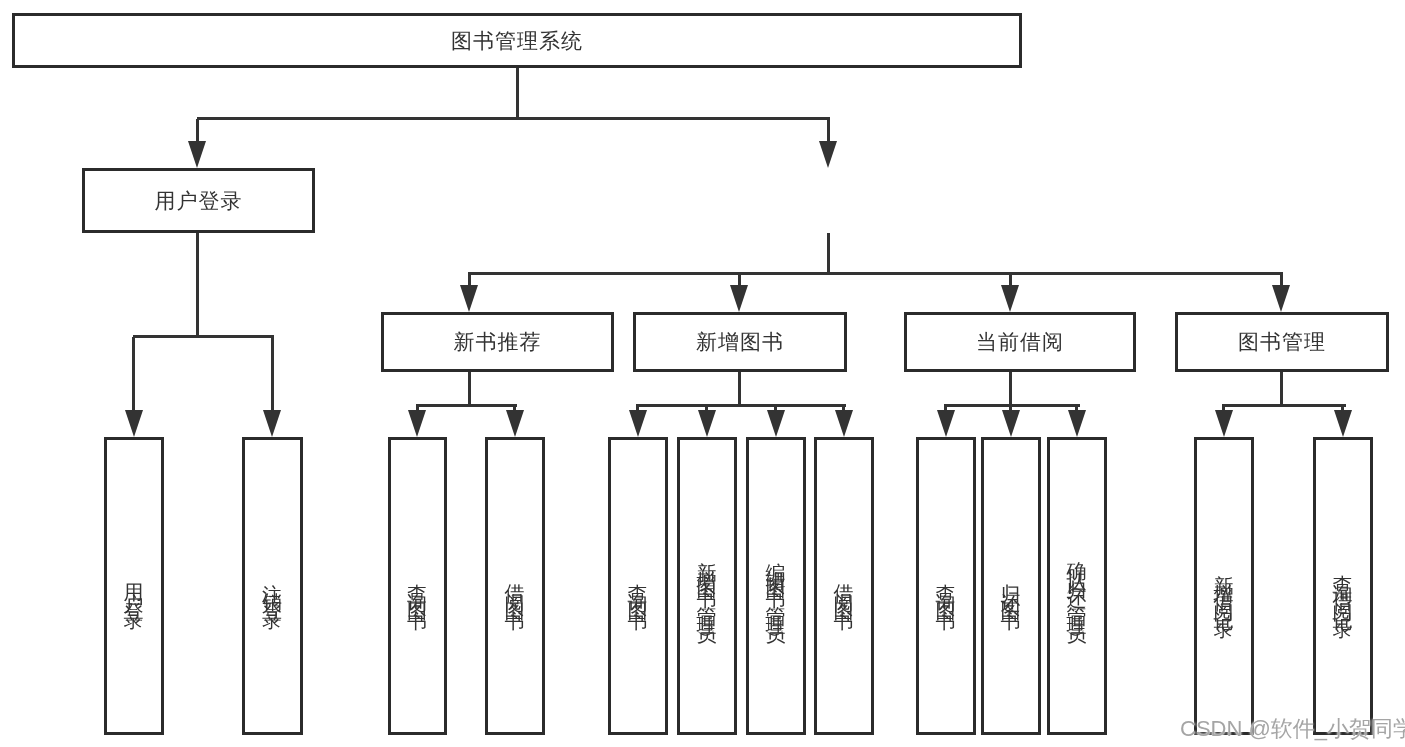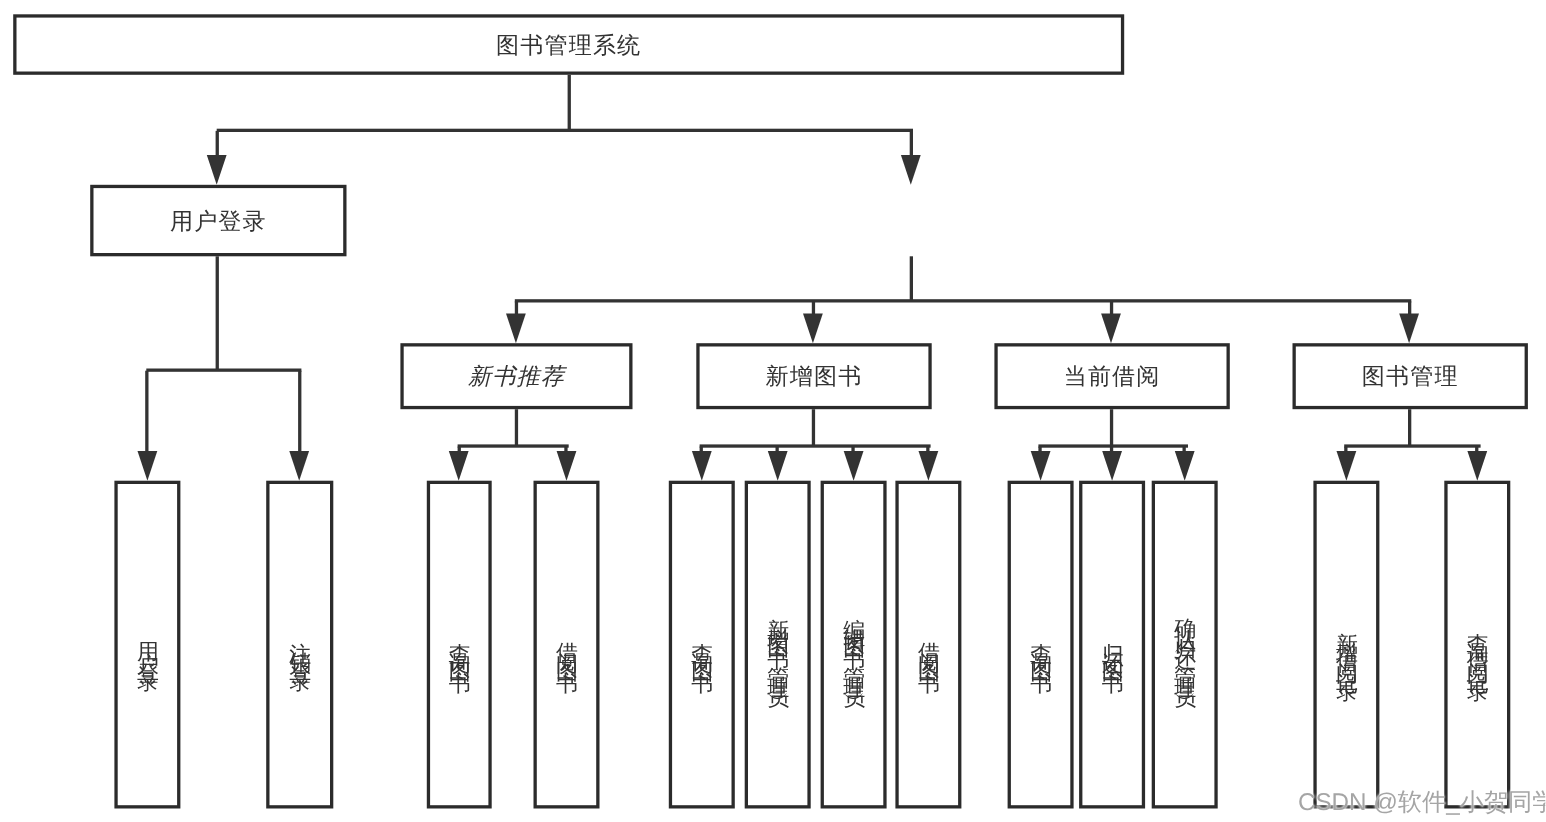--- a/index.html
+++ b/index.html
@@ -55,27 +55,27 @@
   <div class="line" style="left:468px;top:272px;width:815px;height:3px;"></div>
   <div class="line" style="left:468px;top:274px;width:3px;height:12px;"></div>
   <div class="arrow" style="left:460px;top:285px;"></div>
   <div class="line" style="left:738px;top:274px;width:3px;height:12px;"></div>
   <div class="arrow" style="left:730px;top:285px;"></div>
   <div class="line" style="left:1009px;top:274px;width:3px;height:12px;"></div>
   <div class="arrow" style="left:1001px;top:285px;"></div>
   <div class="line" style="left:1280px;top:274px;width:3px;height:12px;"></div>
   <div class="arrow" style="left:1272px;top:285px;"></div>
 
-  <div class="node node-h" style="left:364px;top:312px;width:211px;height:60px;font-style:italic;">
+  <div class="node node-h" style="left:381px;top:312px;width:233px;height:60px;">
     <span>新书推荐</span>
   </div>
   <div class="node node-h" style="left:633px;top:312px;width:214px;height:60px;">
     <span>新增图书</span>
   </div>
-  <div class="node node-h" style="left:904px;top:312px;width:214px;height:60px;">
+  <div class="node node-h" style="left:904px;top:312px;width:232px;height:60px;">
     <span>当前借阅</span>
   </div>
   <div class="node node-h" style="left:1175px;top:312px;width:214px;height:60px;">
     <span>图书管理</span>
   </div>
 
   <div class="line" style="left:468px;top:372px;width:3px;height:34px;"></div>
   <div class="line" style="left:416px;top:404px;width:101px;height:3px;"></div>
   <div class="line" style="left:416px;top:406px;width:3px;height:6px;"></div>
   <div class="arrow" style="left:408px;top:410px;"></div>

